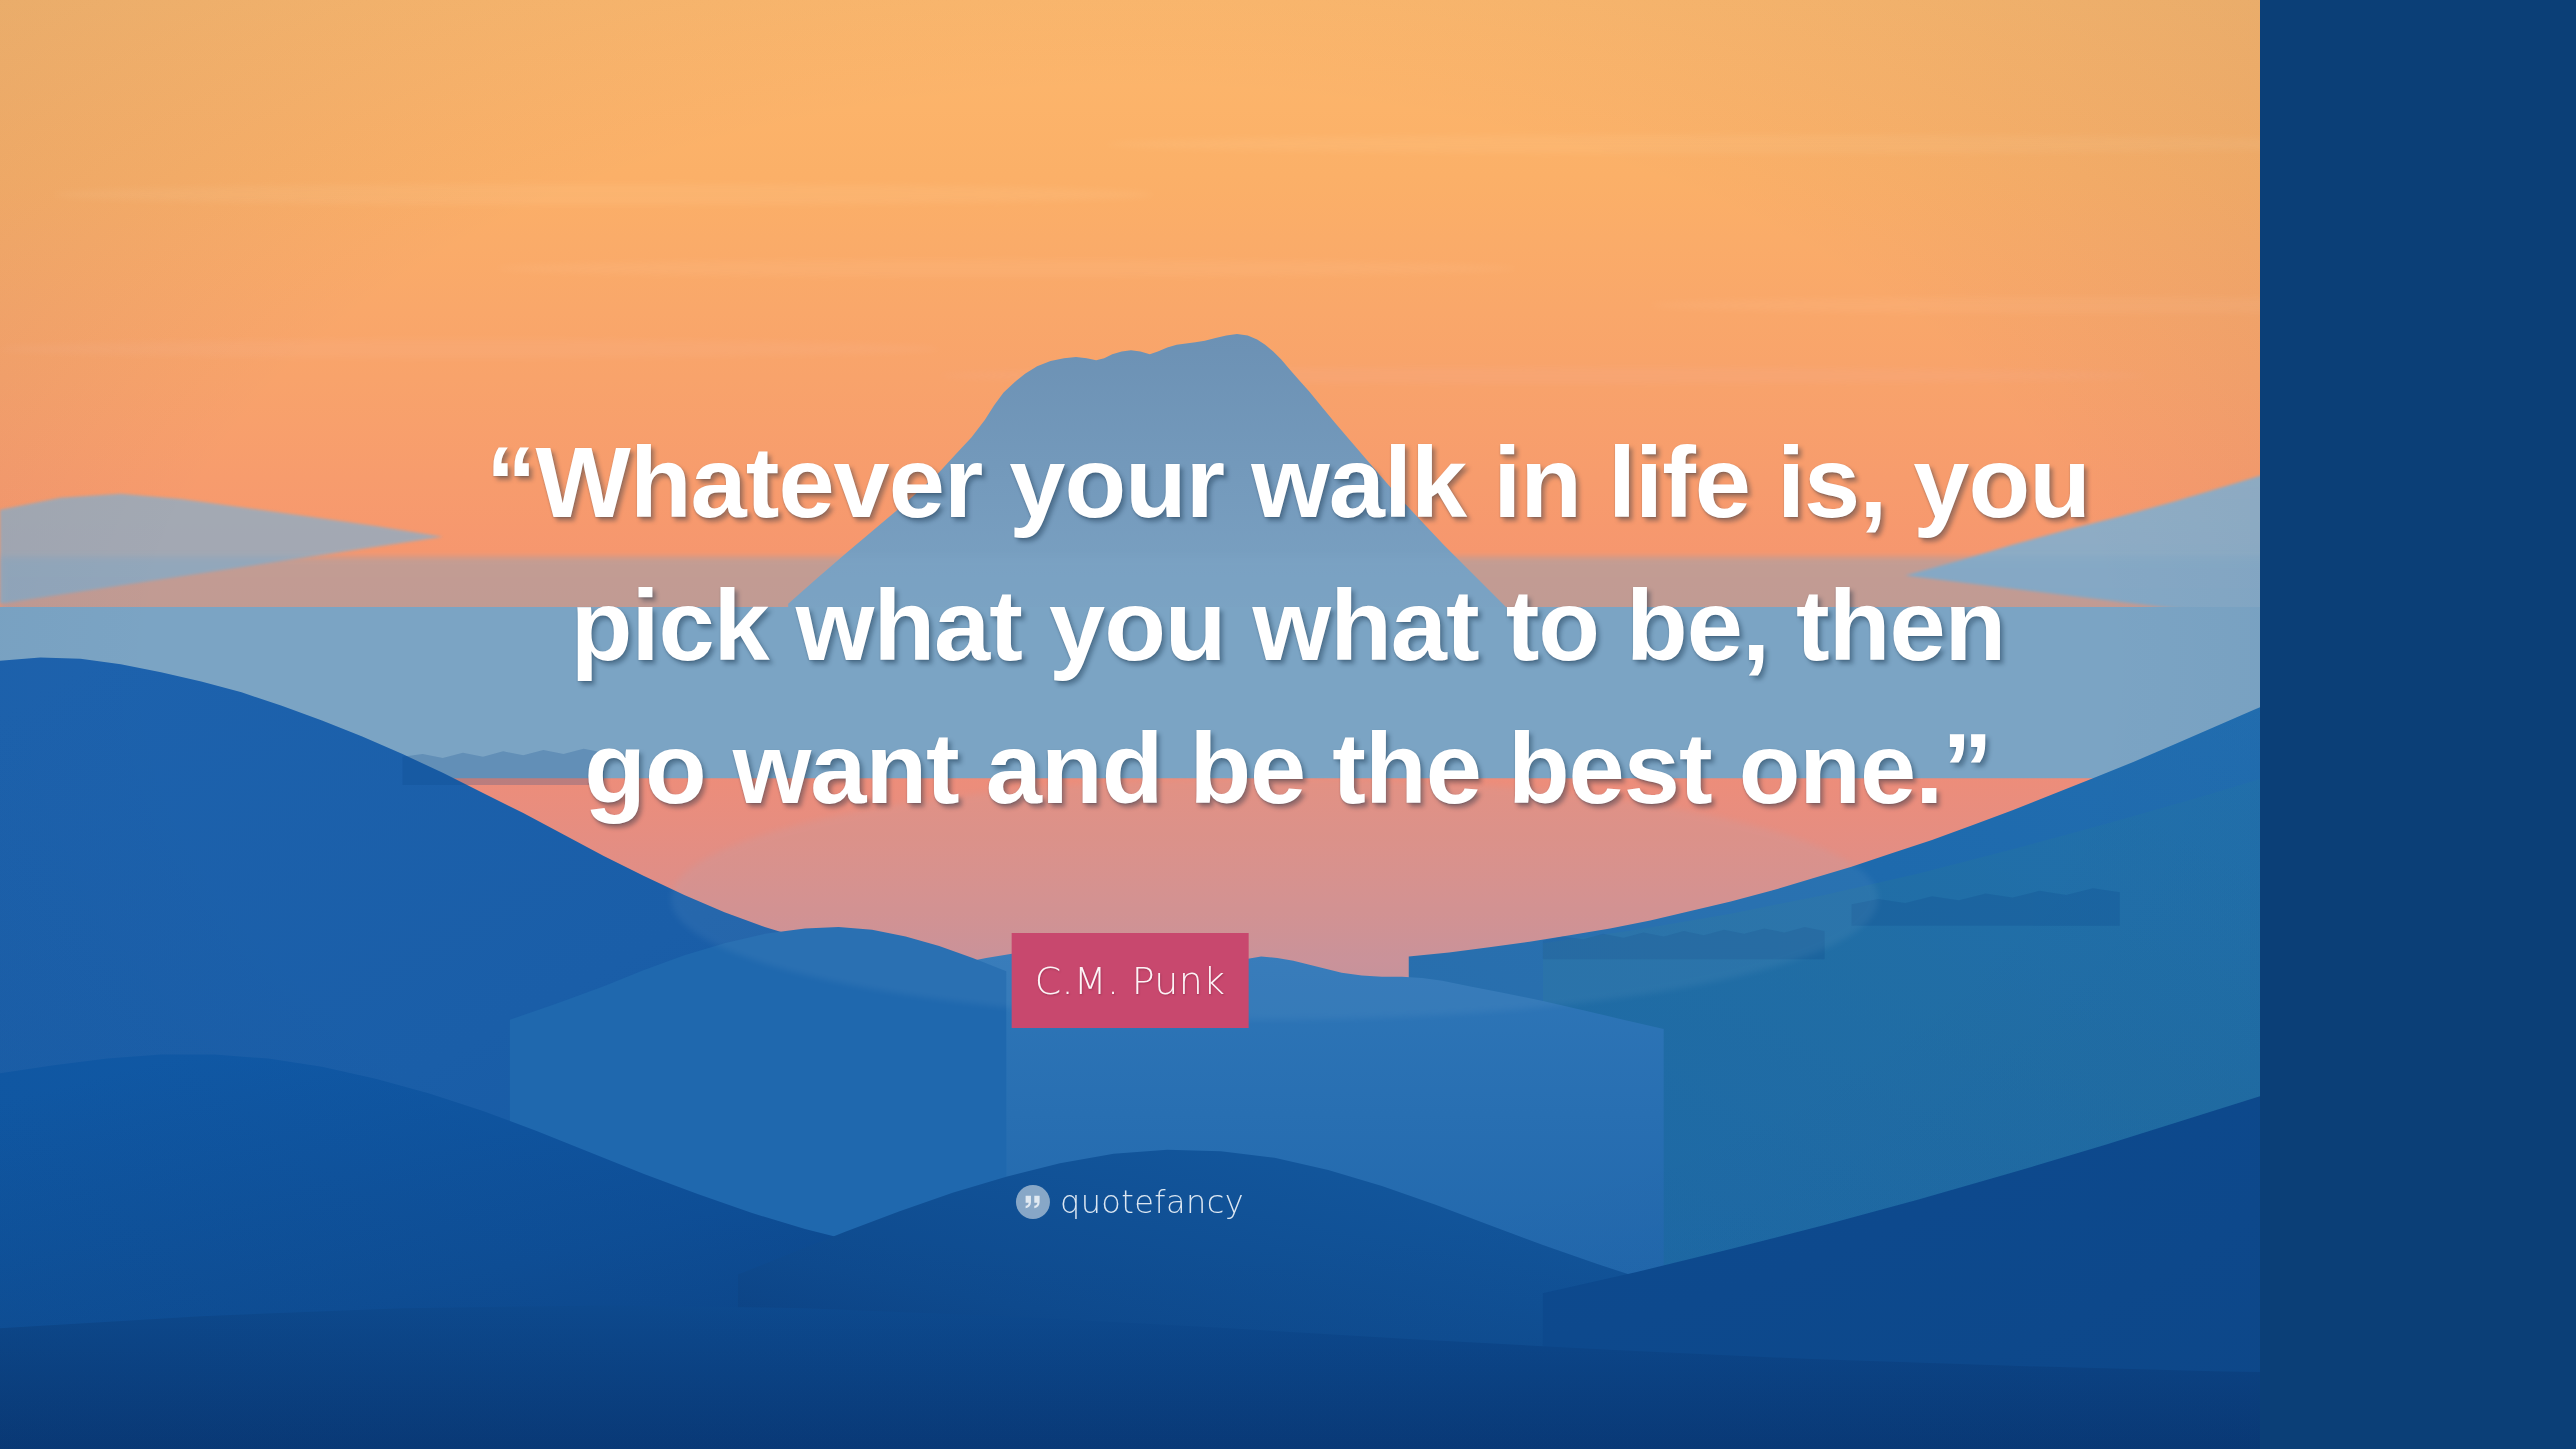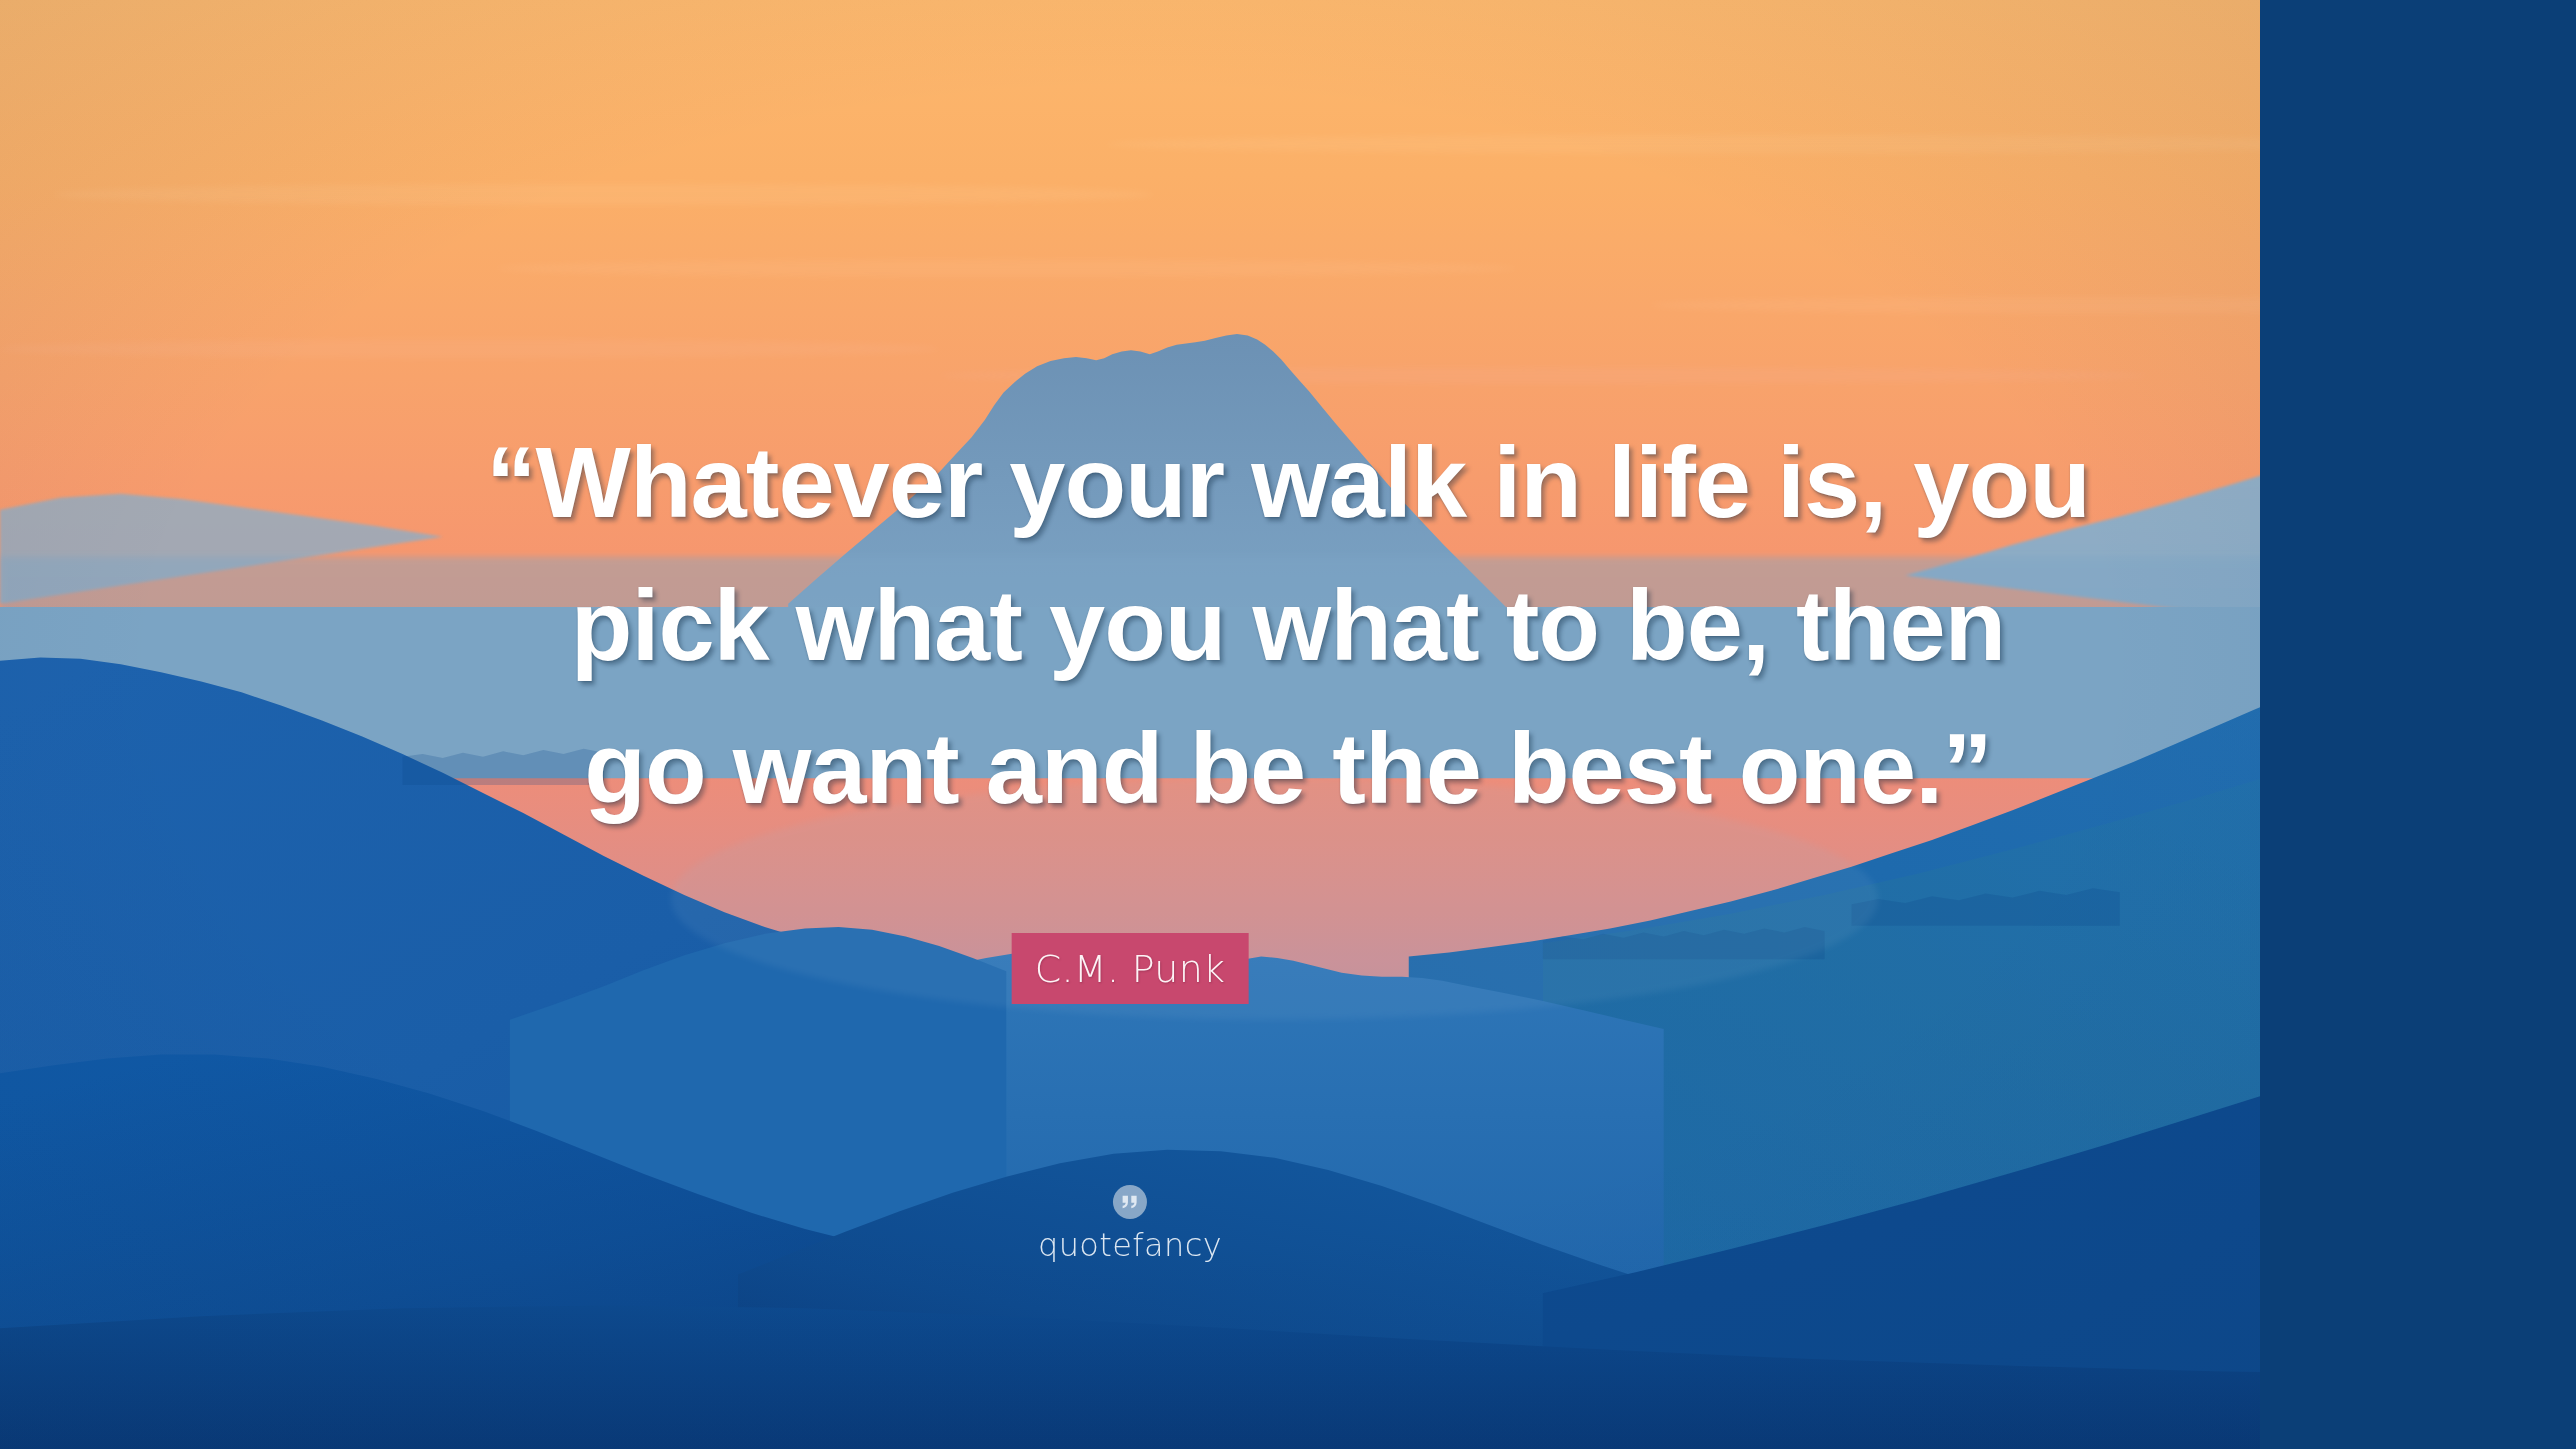--- a/index.html
+++ b/index.html
@@ -52,21 +52,21 @@
   
   #author-badge {
     position: absolute;
     left: 50%;
     top: 933px;
     transform: translateX(-50%);
     height: 63px;
     display: flex;
     align-items: center;
     justify-content: center;
-    padding: 4px 23px;
+    padding: 16px 23px;
     background: #c8486e;
     z-index: 6;
   }
   #author-badge .author-name {
     font-family: "DejaVu Sans", sans-serif;
     font-weight: 300;
     font-size: 38px;
     line-height: 1;
     color: #fdf3f6;
     letter-spacing: 0.3px;
@@ -78,21 +78,20 @@
   #watermark {
     position: absolute;
     left: 50%;
     top: 1185px;
     transform: translateX(-50%);
     display: flex;
     align-items: center;
     gap: 10px;
     z-index: 6;
     opacity: 0.92;
-    flex-direction: column;
   }
   #watermark .wm-badge {
     width: 34px;
     height: 34px;
     border-radius: 50%;
     background: rgba(226, 232, 238, 0.62);
     display: flex;
     align-items: center;
     justify-content: center;
   }

